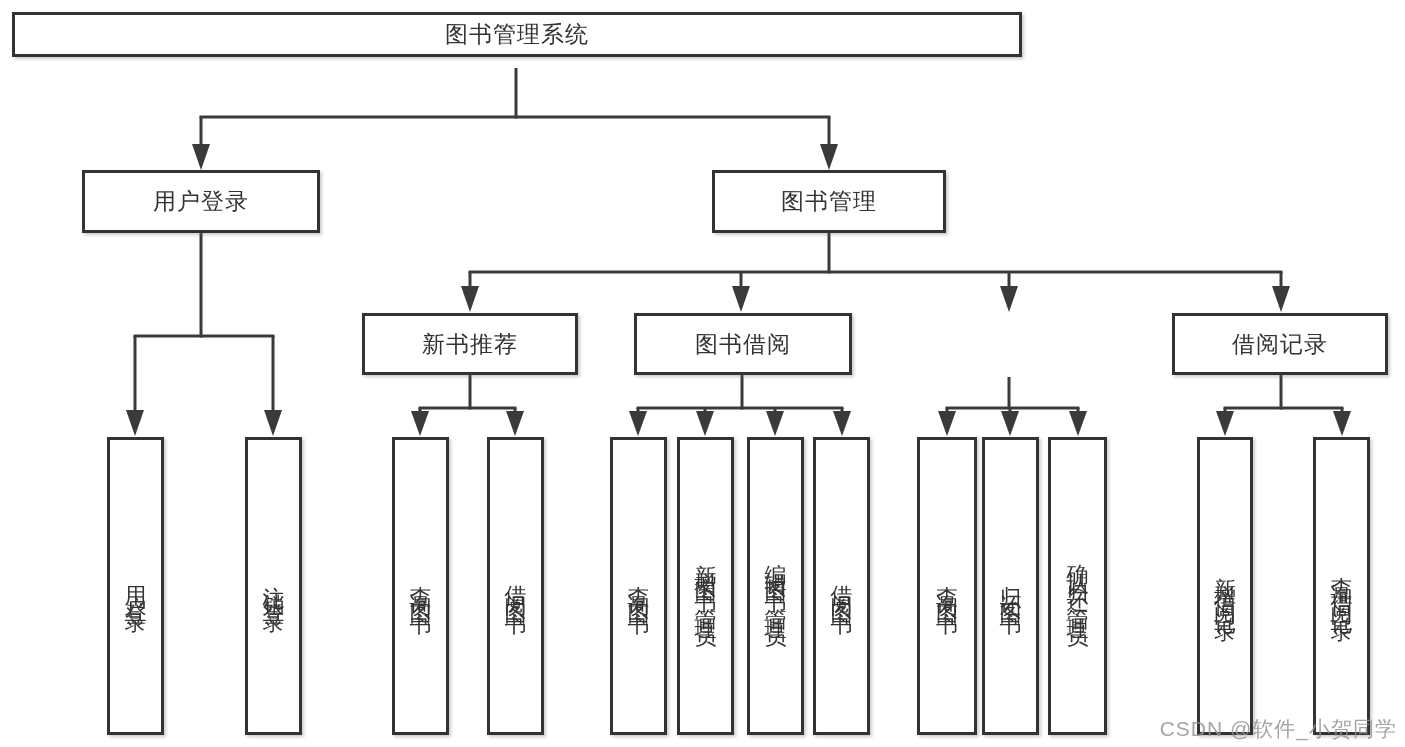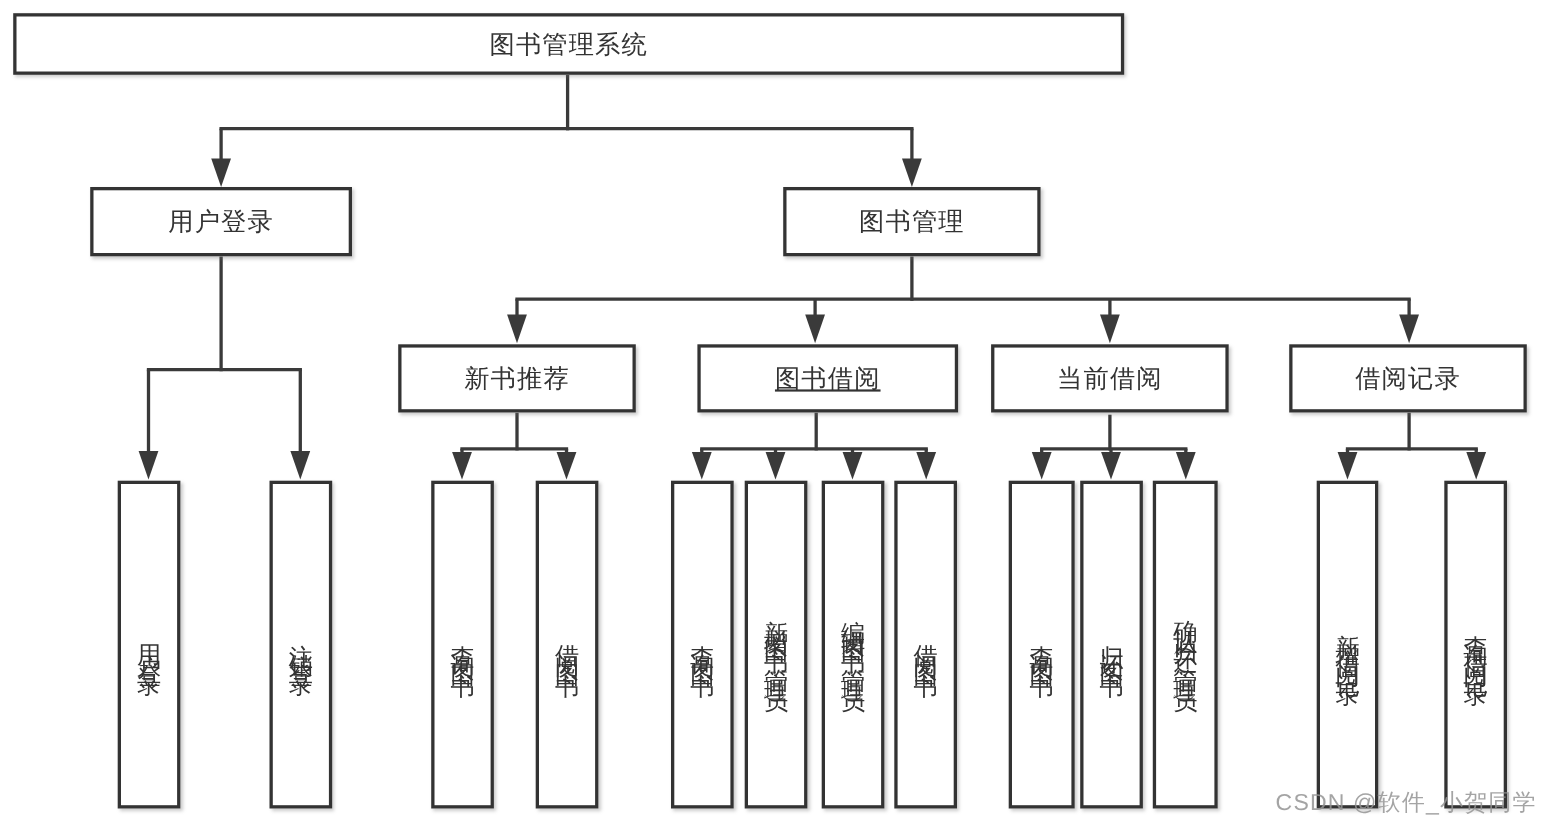--- a/index.html
+++ b/index.html
@@ -128,28 +128,27 @@
 
       <path d="M938 411 L956 411 L947 436 Z"></path>
       <path d="M1001 411 L1019 411 L1010 436 Z"></path>
       <path d="M1069 411 L1087 411 L1078 436 Z"></path>
 
       <path d="M1216 411 L1234 411 L1225 436 Z"></path>
       <path d="M1333 411 L1351 411 L1342 436 Z"></path>
     </g>
   </svg>
 
-  <div class="node" style="left:12px; top:12px; width:1010px; height:56px;">图书管理系统</div>
+  <div class="node" style="left:12px; top:12px; width:1010px; height:45px;">图书管理系统</div>
 
   <div class="node" style="left:82px; top:170px; width:238px; height:63px;">用户登录</div>
   <div class="node" style="left:712px; top:170px; width:234px; height:63px;">图书管理</div>
 
   <div class="node" style="left:362px; top:313px; width:216px; height:62px;">新书推荐</div>
-  <div class="node" style="left:634px; top:313px; width:237px; height:62px;text-decoration:underline;">图书借阅</div>
-  <div class="node" style="left:901px; top:313px; width:216px; height:62px;">当前借阅</div>
+  <div class="node" style="left:634px; top:313px; width:218px; height:62px;">图书借阅</div>
   <div class="node" style="left:1172px; top:313px; width:216px; height:62px;">借阅记录</div>
 
   <div class="node node-v" style="left:107px; top:437px; width:57px; height:298px;">
     <span class="vtext">用户登录</span>
   </div>
   <div class="node node-v" style="left:245px; top:437px; width:57px; height:298px;">
     <span class="vtext">注销登录</span>
   </div>
 
   <div class="node node-v" style="left:392px; top:437px; width:57px; height:298px;">

